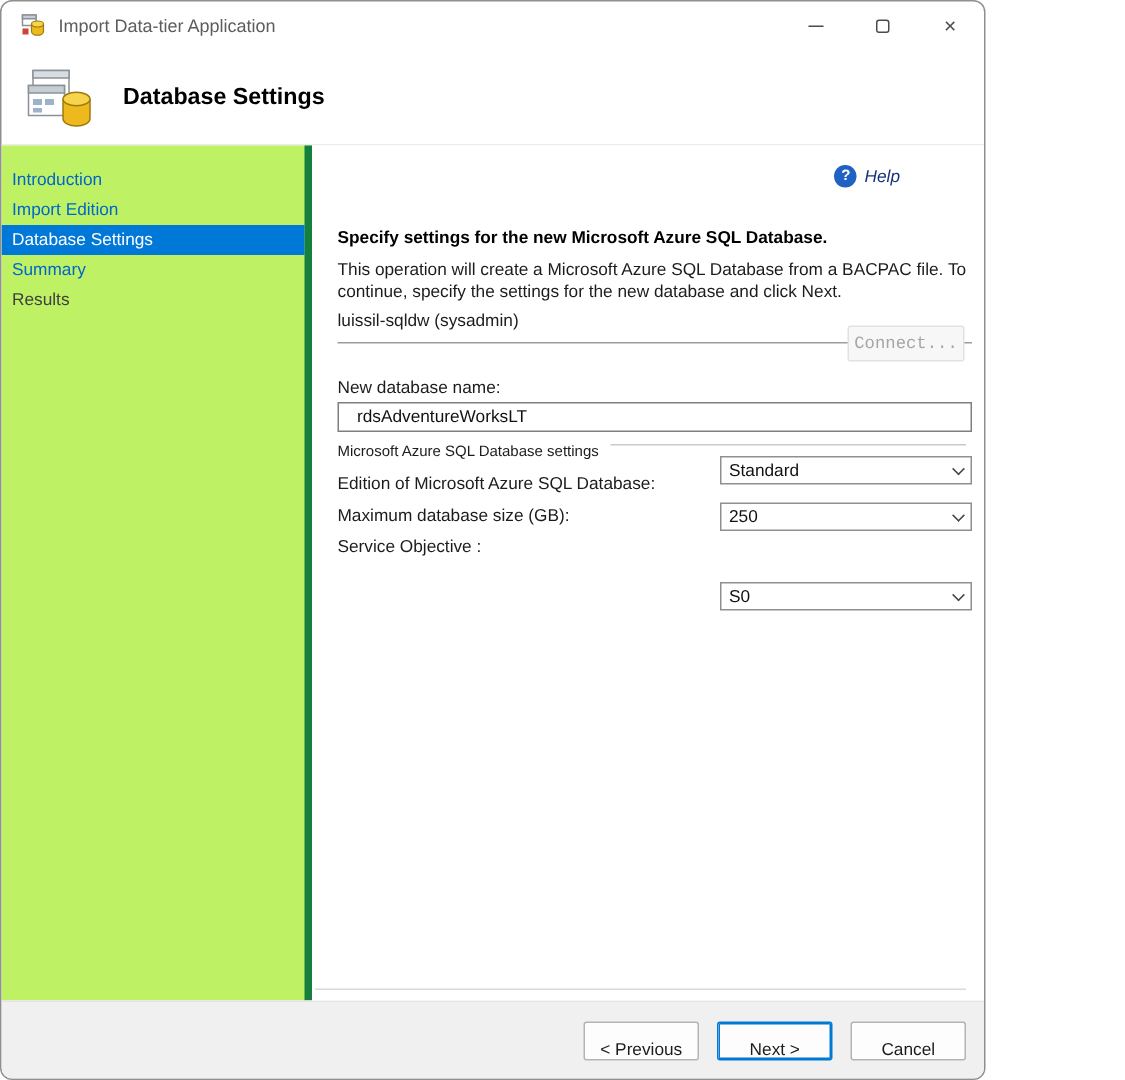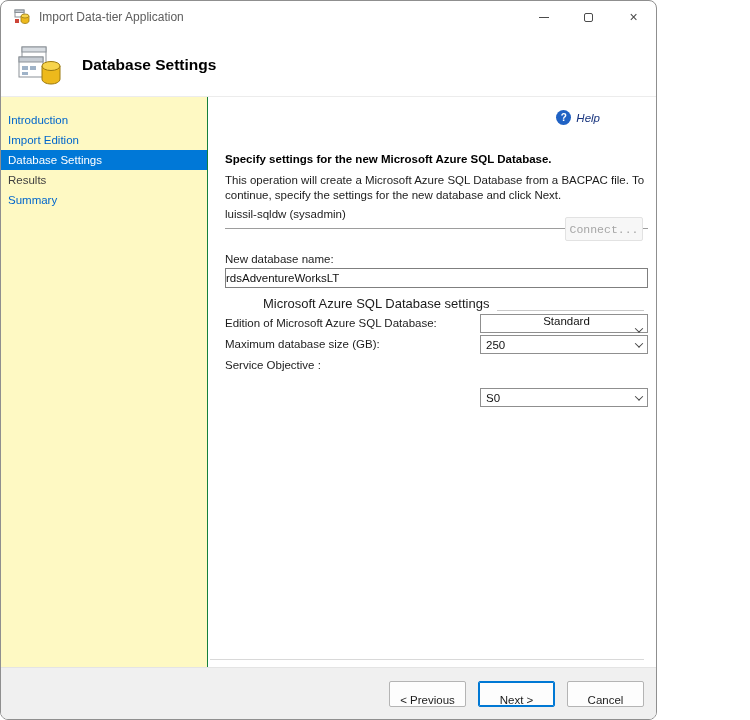--- a/index.html
+++ b/index.html
@@ -22,21 +22,21 @@
   .max-glyph{ width:9px; height:9px; border:1px solid #4b4b4b; border-radius:2px; }
   .close-glyph{ font-size:14px; color:#4b4b4b; line-height:1; }
 
   
   .header{ flex:0 0 63px; display:flex; align-items:center; padding-left:15px; }
   .wizard-icon{ width:46px; height:46px; flex:0 0 46px; }
   .page-title{ font-size:15.5px; font-weight:bold; color:#000; margin-left:20px; }
 
   
   .bodyrow{ flex:1; display:flex; border-top:1px solid #ececec; min-height:0; }
-  .sidebar{ flex:0 0 207px; width:207px; border-right:1px solid #15803d; padding-top:13px; background:#fef9c3; }
+  .sidebar{ flex:0 0 207px; width:207px; border-right:5px solid #15803d; padding-top:13px; background:#bef264; }
   .side-item{ height:20px; line-height:20px; padding-left:7px; font-size:11.5px; color:#0066cc; cursor:pointer; white-space:nowrap; }
   .side-item.selected{ background:#0078d7; color:#fff; }
   .side-item.disabled{ color:#404040; cursor:default; }
 
   .content{ flex:1; position:relative; background:#fff; }
 
   .help-link{ position:absolute; top:13px; right:56px; display:flex; align-items:center; gap:5px; cursor:pointer; }
   .help-icon{ width:15px; height:15px; border-radius:50%; background:#2062c4; color:#fff;
               font-size:10px; font-weight:bold; display:flex; align-items:center; justify-content:center; }
   .help-label{ font-size:11.5px; color:#15327c;font-style:italic; }
@@ -45,32 +45,32 @@
   .desc{ position:absolute; top:76px; left:17px; width:430px; font-size:11.5px; line-height:15px; color:#1c1c1c; }
 
   .server-row{ position:absolute; top:111px; left:17px; width:423px; height:21px;
                border-bottom:1px solid #9d9d9d; font-size:11.5px; color:#1c1c1c; }
   .connect-button{ position:absolute; top:120px; right:13px; width:78px; height:24px;
                    background:#f7f7f7; border:1px solid #e2e2e2; color:#a6a6a6;
                    font-size:11.5px; font-family:Liberation Mono, monospace; border-radius:2px; }
 
   .db-label{ position:absolute; top:156px; left:17px; font-size:11.5px; color:#1c1c1c; }
   .db-input{ position:absolute; top:171px; left:17px; width:423px; height:20px;
-             border:1px solid #7f7f7f; font-size:11.5px; padding:0 0; font-family:inherit; color:#111; }
+             border:1px solid #7f7f7f; font-size:11.5px; padding:0 12px; font-family:inherit; color:#111; }
 
-  .group-row{ position:absolute; top:199px; left:17px; right:12px; display:flex; align-items:flex-end;
-              font-size:13px; color:#1c1c1c; white-space:nowrap;margin-left:38px; }
+  .group-row{ position:absolute; top:199px; left:17px; right:12px; display:flex; align-items:flex-start;
+              font-size:10px; color:#1c1c1c; white-space:nowrap; }
   .group-row .line{ flex:1; height:1px; background:#c9c9c9; margin-left:8px; }
 
   .field-label{ position:absolute; left:17px; font-size:11.5px; color:#1c1c1c; }
   .row1{ top:220px; } .row2{ top:241px; } .row3{ top:262px; }
   .select{ position:absolute; left:272px; width:168px; height:19px; background:#fff;
            border:1px solid #8f8f8f; display:flex; align-items:center; padding-left:5px;
            font-size:11.5px; color:#111; cursor:pointer; }
-  .sel1{ top:217px;flex-direction:column; } .sel2{ top:238px; } .sel3{ top:259px;margin-top:32px; }
+  .sel1{ top:207px; } .sel2{ top:238px; } .sel3{ top:259px;margin-top:32px; }
   .chev-box{ margin-left:auto; width:17px; height:100%; display:flex; align-items:center; justify-content:center; }
   .chev{ width:6px; height:6px; border-right:1.3px solid #444; border-bottom:1.3px solid #444;
          transform:rotate(45deg) translate(-1px,-1px); }
 
   .content-sep{ position:absolute; left:2px; right:12px; bottom:7px; height:1px; background:#d9d9d9; }
 
   
   .footer{ flex:0 0 52px; background:#f0f0f0; border-top:1px solid #e4e4e4;
            display:flex; align-items:center; justify-content:flex-end; gap:12px; padding-right:12px; }
   .btn{ min-width:77px; height:25px; padding:12px 10px; background:#fdfdfd; border:1px solid #b4b4b4;
@@ -118,22 +118,22 @@
     </svg>
     <span class="page-title">Database Settings</span>
   </div>
 
   <div class="bodyrow">
 
     <div class="sidebar">
       <div class="side-item">Introduction</div>
       <div class="side-item">Import Edition</div>
       <div class="side-item selected">Database Settings</div>
+      <div class="side-item">Summary</div>
       <div class="side-item disabled">Results</div>
-      <div class="side-item">Summary</div>
     </div>
 
     <div class="content">
 
       <div class="help-link">
         <span class="help-icon">?</span>
         <span class="help-label">Help</span>
       </div>
 
       <div class="heading">Specify settings for the new Microsoft Azure SQL Database.</div>

